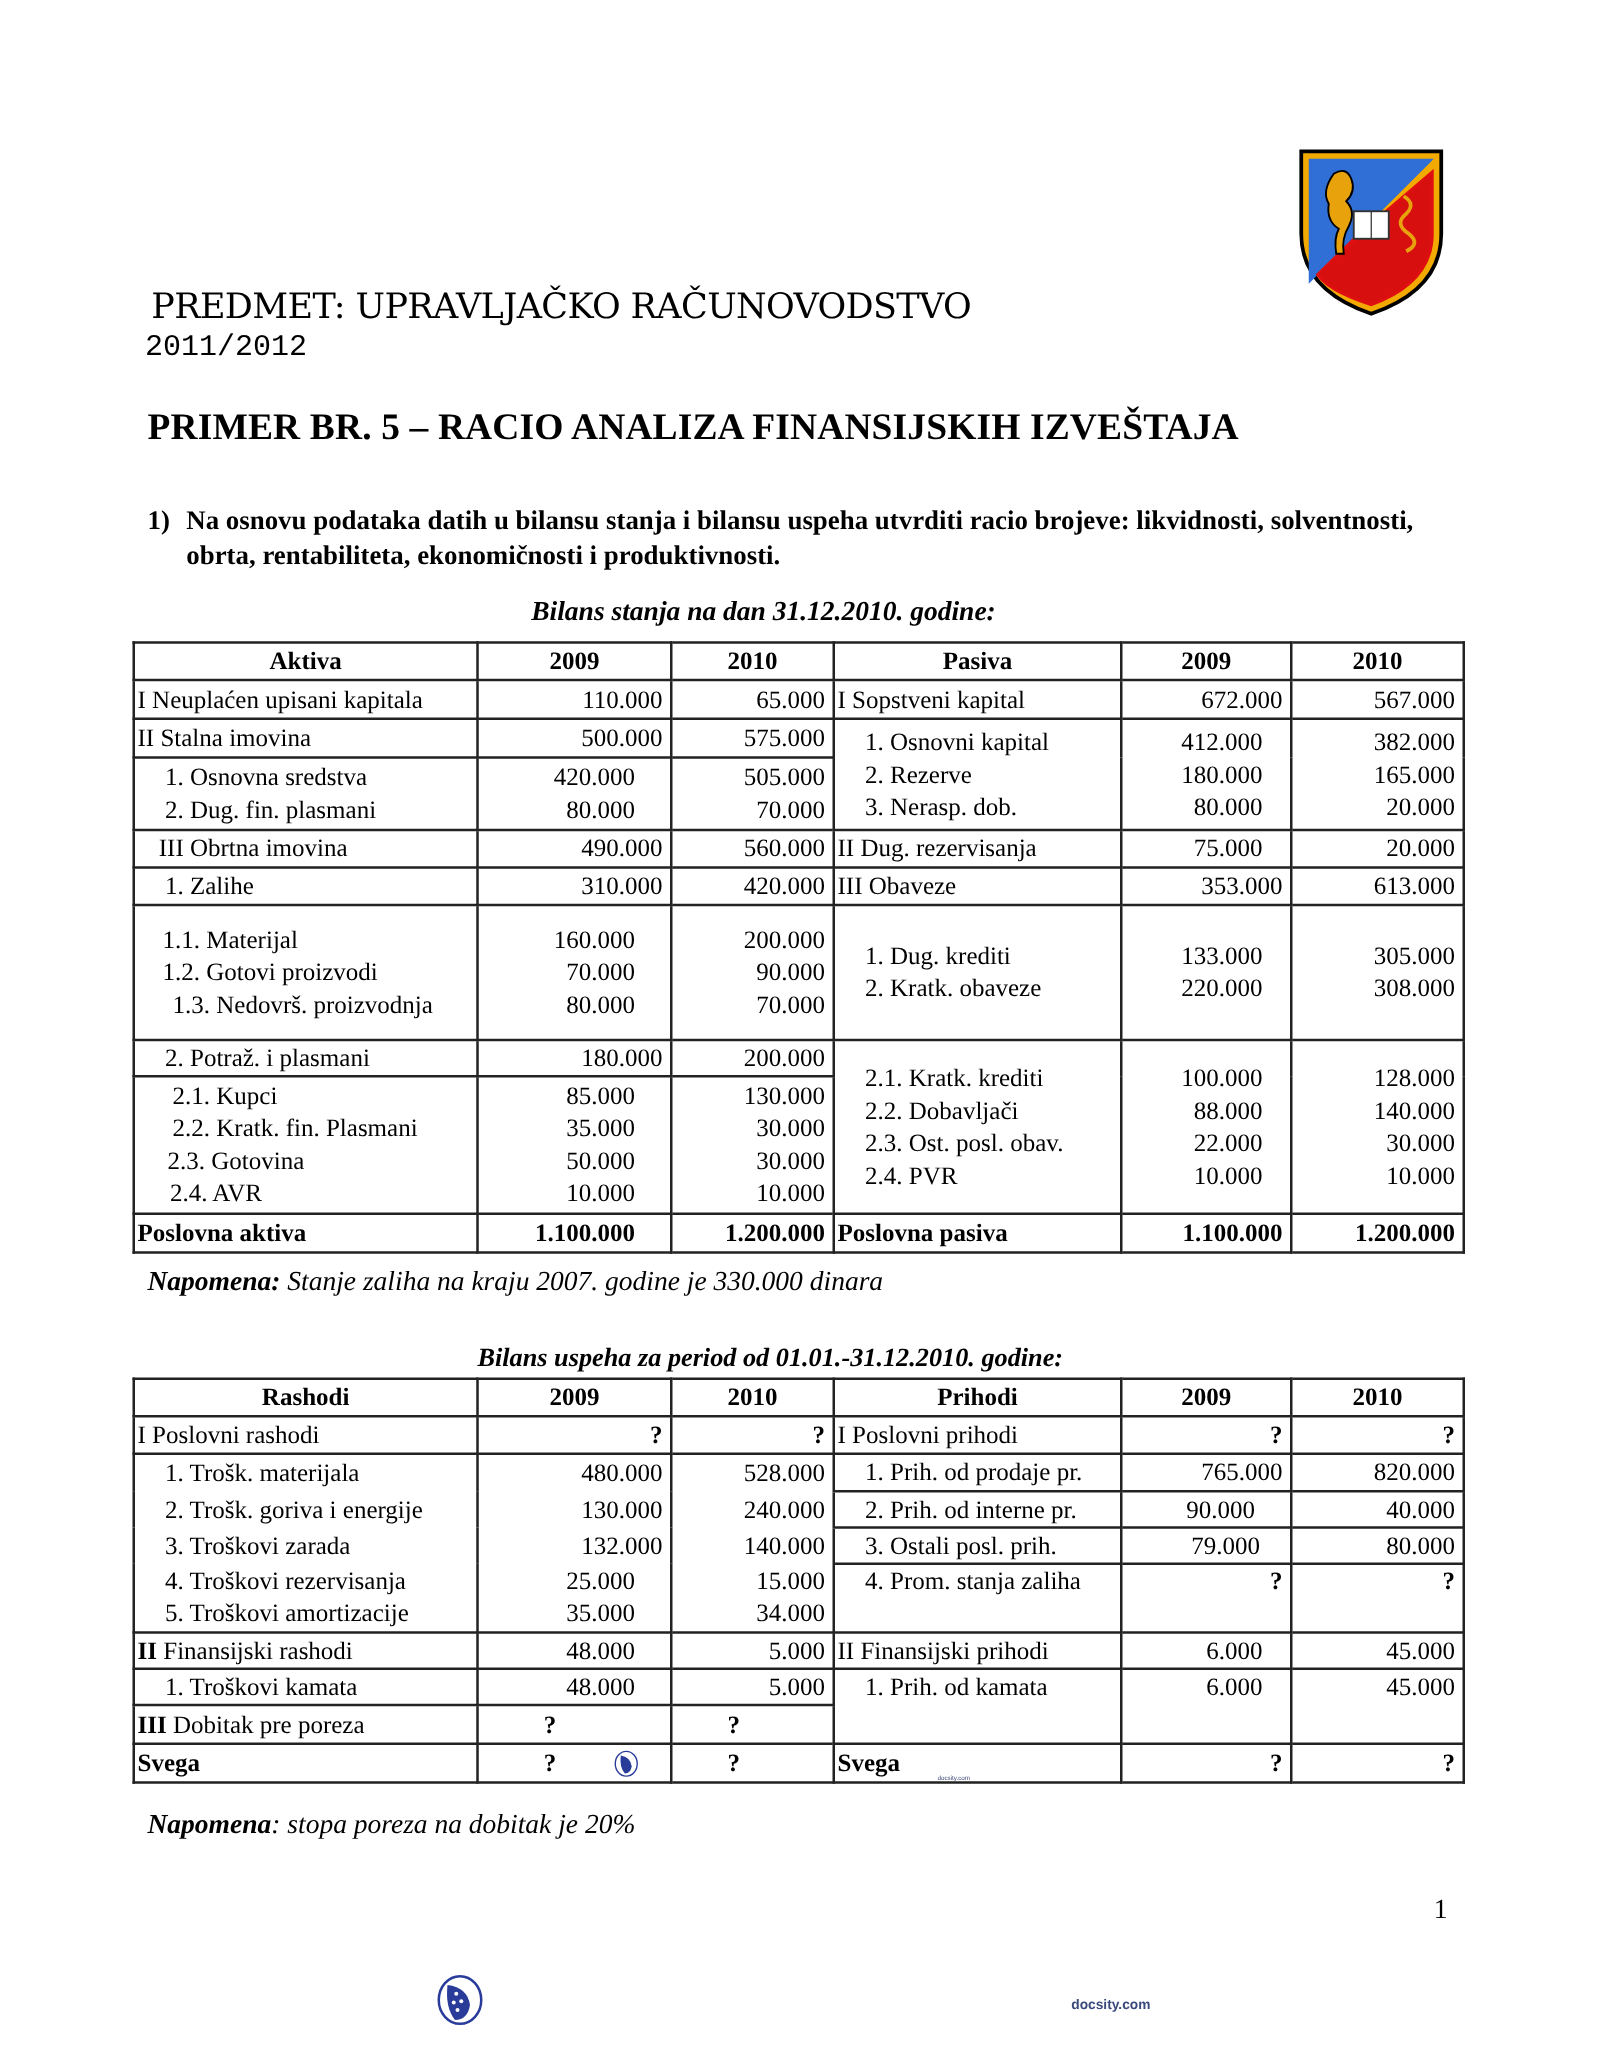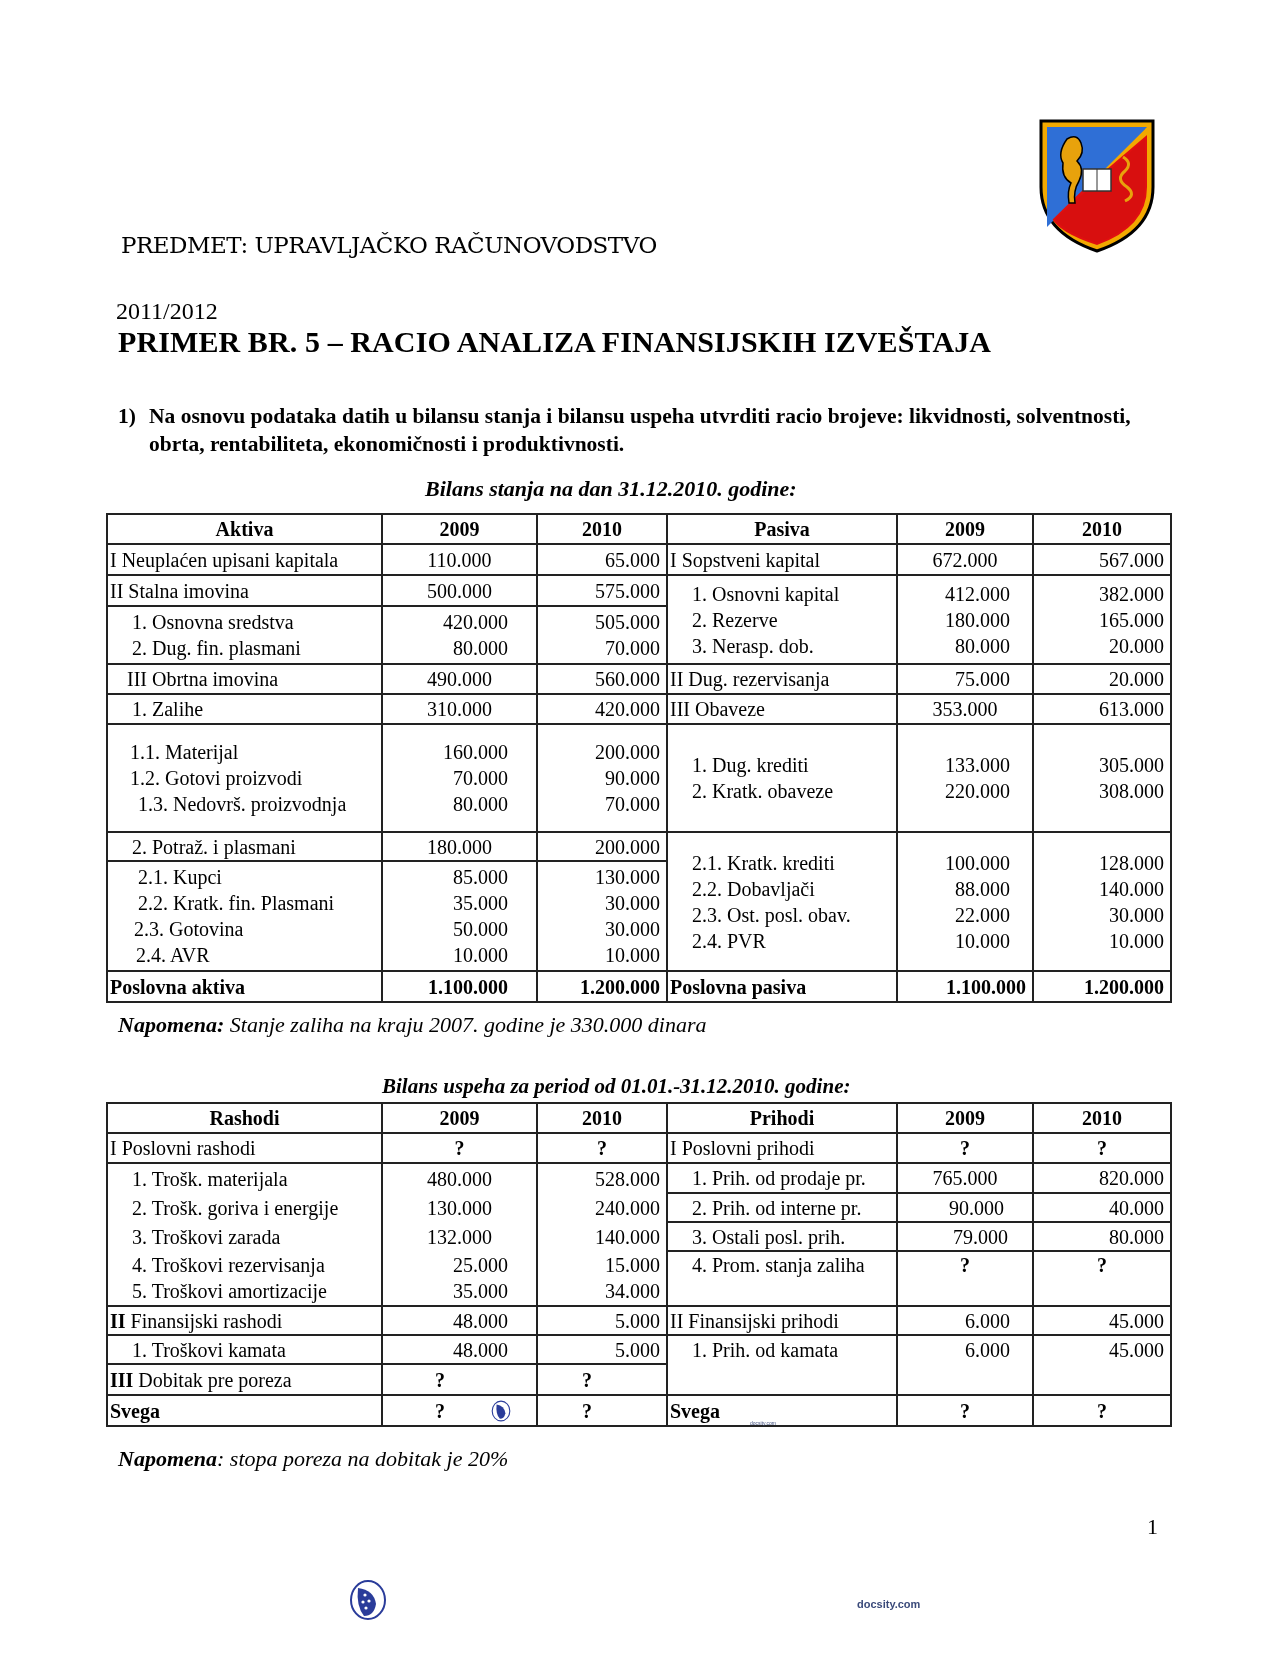--- a/index.html
+++ b/index.html
@@ -2,44 +2,44 @@
 <html><head>
 <meta charset="utf-8">
 <style>
   html, body { margin:0; padding:0; background:#ffffff; }
   body { width:1280px; height:1656px; position:relative; overflow:hidden;
          font-family:"Liberation Serif", "DejaVu Serif", serif; color:#000; }
 
   .crest { position:absolute; left:1037px; top:117px; width:120px; height:138px; }
 
   .subject { position:absolute; left:121px; top:230px; font-family:"DejaVu Serif", serif;
-             font-size:23px; line-height:30px; letter-spacing:-0.5px; }
-  .year { position:absolute; left:116px; top:264px; font-family:Liberation Serif, serif;
-          font-size:24px; line-height:30px;margin-top:32px; }
+             font-size:28px; line-height:30px; letter-spacing:-0.5px; }
+  .year { position:absolute; left:116px; top:264px; font-family:Liberation Mono, monospace;
+          font-size:24px; line-height:30px; }
 
   .title { position:absolute; left:118px; top:325px; font-size:30px; font-weight:bold;
            letter-spacing:0.1px; white-space:nowrap; }
 
   .task { position:absolute; left:118px; top:402px; width:1060px; font-size:21.5px;
           font-weight:bold; line-height:28px; }
   .task .num { position:absolute; left:0; top:0; }
   .task .txt { display:block; padding-left:31px; }
 
   .caption { position:absolute; font-size:22px; font-weight:bold; font-style:italic;
              white-space:nowrap; }
   .cap1 { left:425px; top:476px; }
   .cap2 { left:382px; top:1074px; font-size:21px; }
 
   table.fin { position:absolute; border-collapse:collapse; font-size:20px; table-layout:fixed; }
   table.fin td { border:2px solid #222; padding:0 6px; vertical-align:middle; line-height:26px; }
   table.fin th { border:2px solid #222; padding:0 4px; font-weight:bold; text-align:center; line-height:28px; }
   #bs { left:106px; top:513px; width:1064px; }
   #is { left:106px; top:1102px; width:1064px; }
   .r { text-align:right; }
-  .c { text-align:center; }
+  .c { text-align:right; }
   .b { font-weight:bold; }
   .ind1 { padding-left:24px !important; }
   .multi { padding-top:2px !important; padding-bottom:2px !important; }
   .ml span { display:block; }
 
   .note { position:absolute; left:118px; font-size:22px; font-style:italic; white-space:nowrap; }
   .note .lbl { font-weight:bold; }
   .note1 { top:1012px; }
   .note2 { top:1446px; }
 

